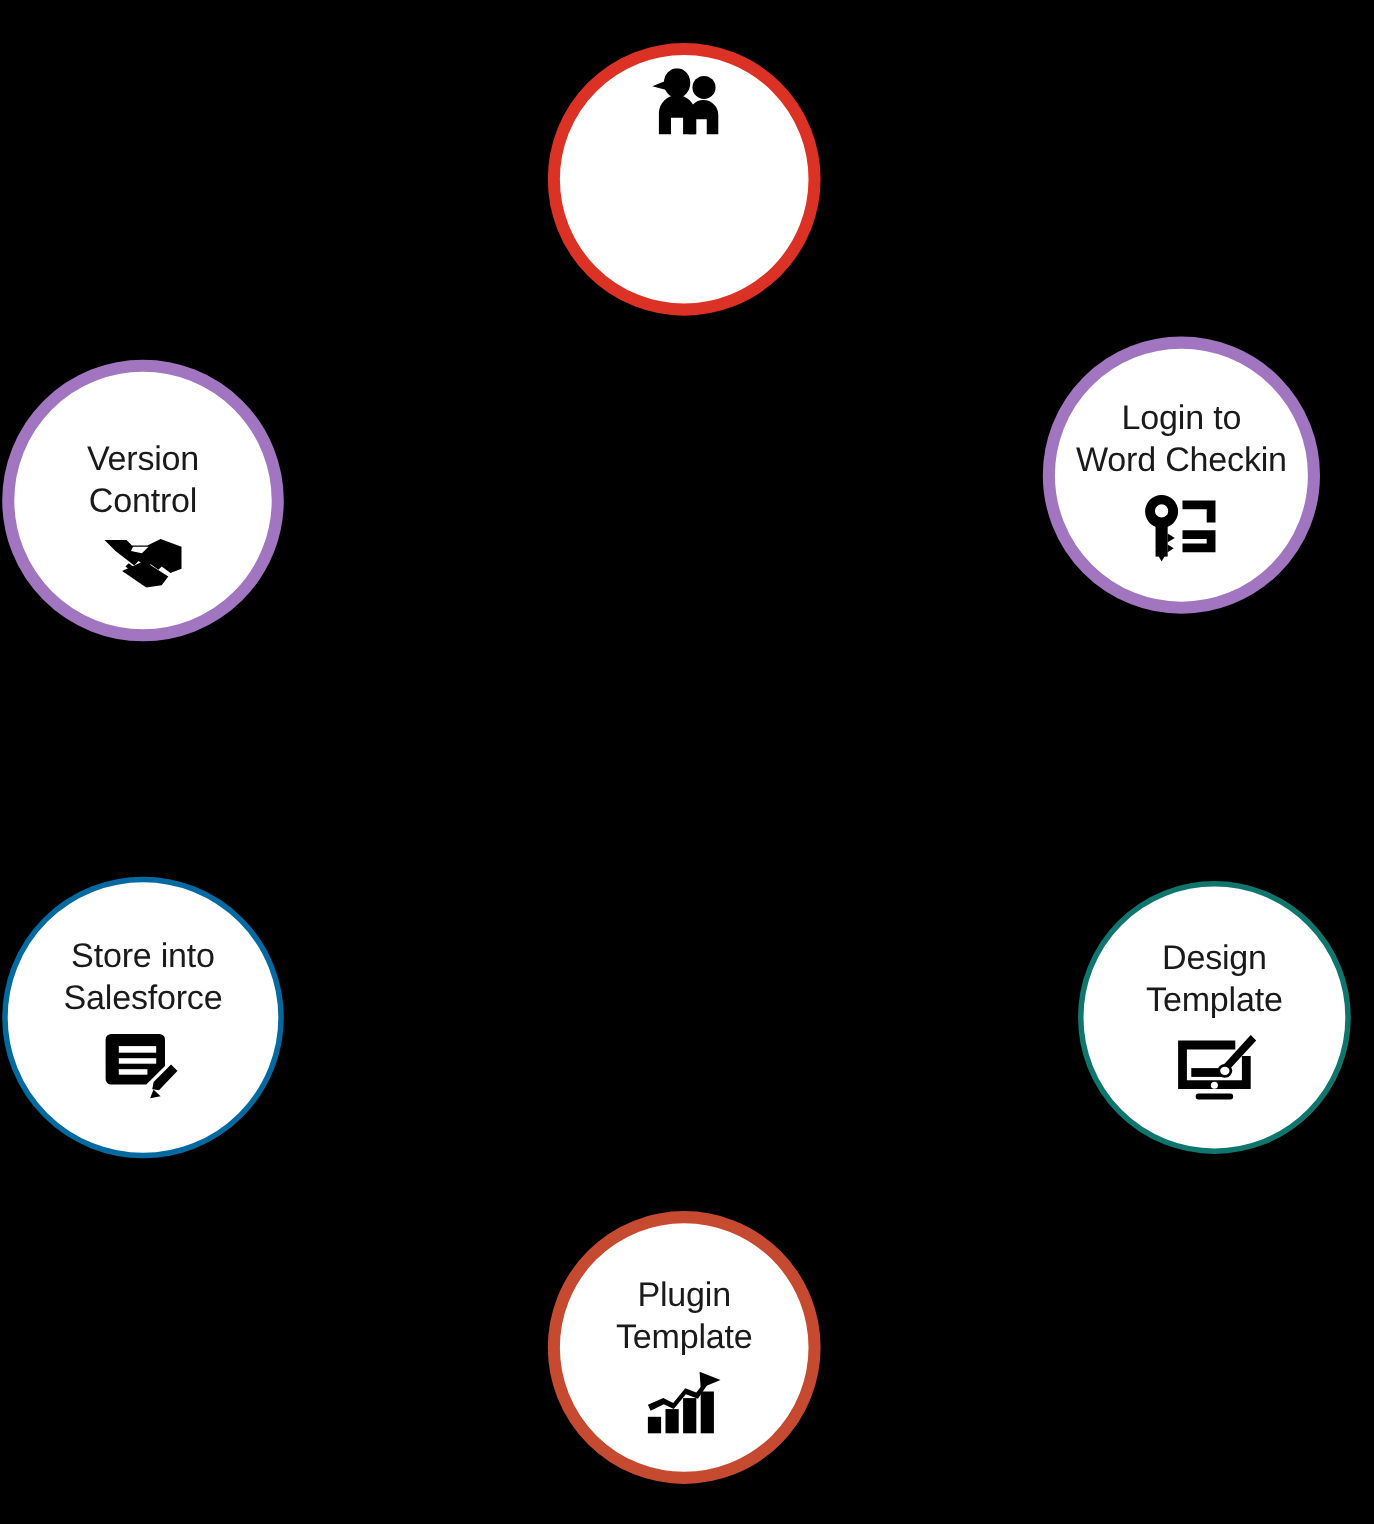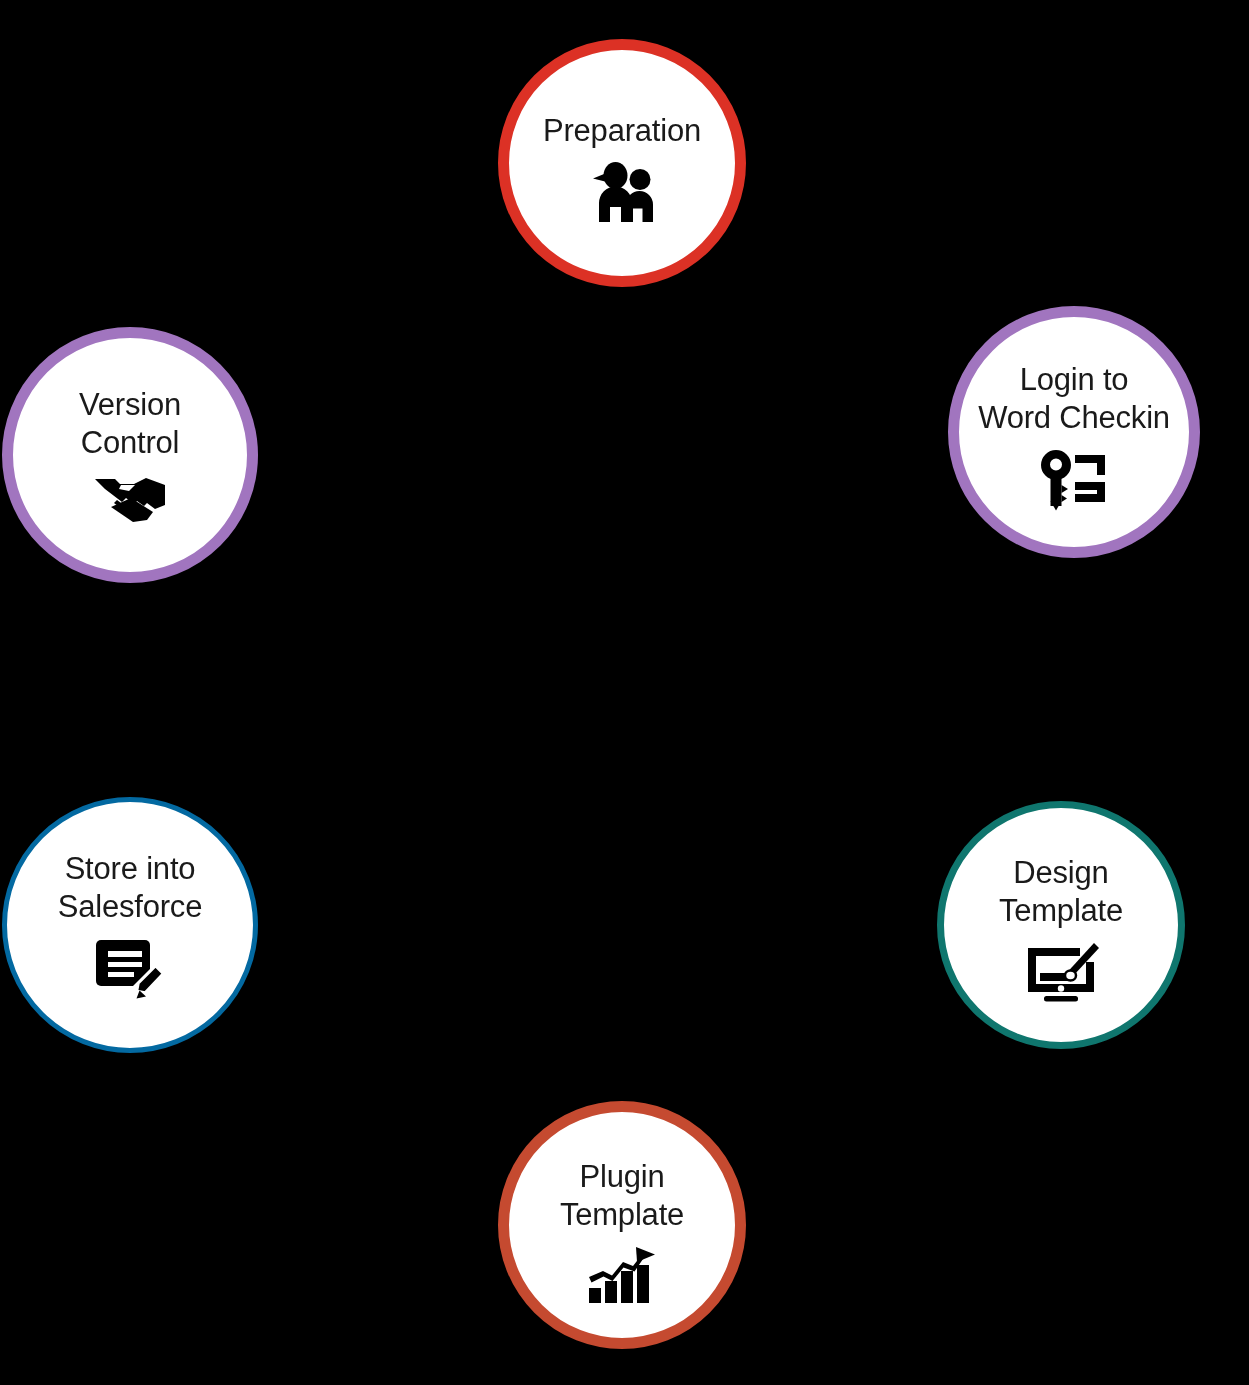--- a/index.html
+++ b/index.html
@@ -41,36 +41,35 @@
     align-items: center;
     justify-content: center;
     margin-top: 12px;
   }
   .node-icon svg { display: block; }
   
   #node-preparation      { left: 498px;  top: 39px;   width: 248px; height: 248px; border: 11px solid #DC3125; }
   #node-preparation .node-label { margin-top: 62px; }
   #node-login            { left: 948px;  top: 306px;  width: 252px; height: 252px; border: 11px solid #A175BF; }
   #node-login .node-label { margin-top: 44px; }
-  #node-design           { left: 937px;  top: 801px;  width: 248px; height: 248px; border: 7px solid #0f766e; }
+  #node-design           { left: 980px;  top: 801px;  width: 248px; height: 248px; border: 5px solid #0f766e; }
   #node-design .node-label { margin-top: 46px; }
   #node-checkin          { left: 498px;  top: 1101px; width: 248px; height: 248px; border: 11px solid #C54A30; }
   #node-checkin .node-label { margin-top: 46px; }
   #node-salesforce       { left: 2px;    top: 797px;  width: 256px; height: 256px; border: 5px solid #0369a1; }
   #node-salesforce .node-label { margin-top: 48px; }
   #node-version          { left: 2px;    top: 327px;  width: 256px; height: 256px; border: 11px solid #A175BF; }
-  #node-version .node-label { margin-top: 48px; }
+  #node-version .node-label { margin-top: 60px; }
 </style>
 </head>
 <body>
 
 <div id="canvas">
 
   <div class="node" id="node-preparation">
-    <div class="node-label">Preparation</div>
     <div class="node-icon">
       <svg width="74" height="62" viewBox="0 0 74 62" aria-hidden="true">
         <ellipse cx="30.5" cy="13.5" rx="12" ry="13.5" fill="#000"></ellipse>
         <circle cx="55" cy="17.5" r="10.5" fill="#000"></circle>
         <path d="M8 16.5 L21.5 11 L20 19.5 Z" fill="#000"></path>
         <path d="M14 60 L14 41 a16.5 16.5 0 0 1 33 0 L47 60 L36 60 L36 45 L25 45 L25 60 Z" fill="#000"></path>
         <path d="M41 60 L41 42.5 a13.5 13.5 0 0 1 27 0 L68 60 L57.5 60 L57.5 46.5 L48 46.5 L48 60 Z" fill="#000"></path>
       </svg>
     </div>
   </div>

